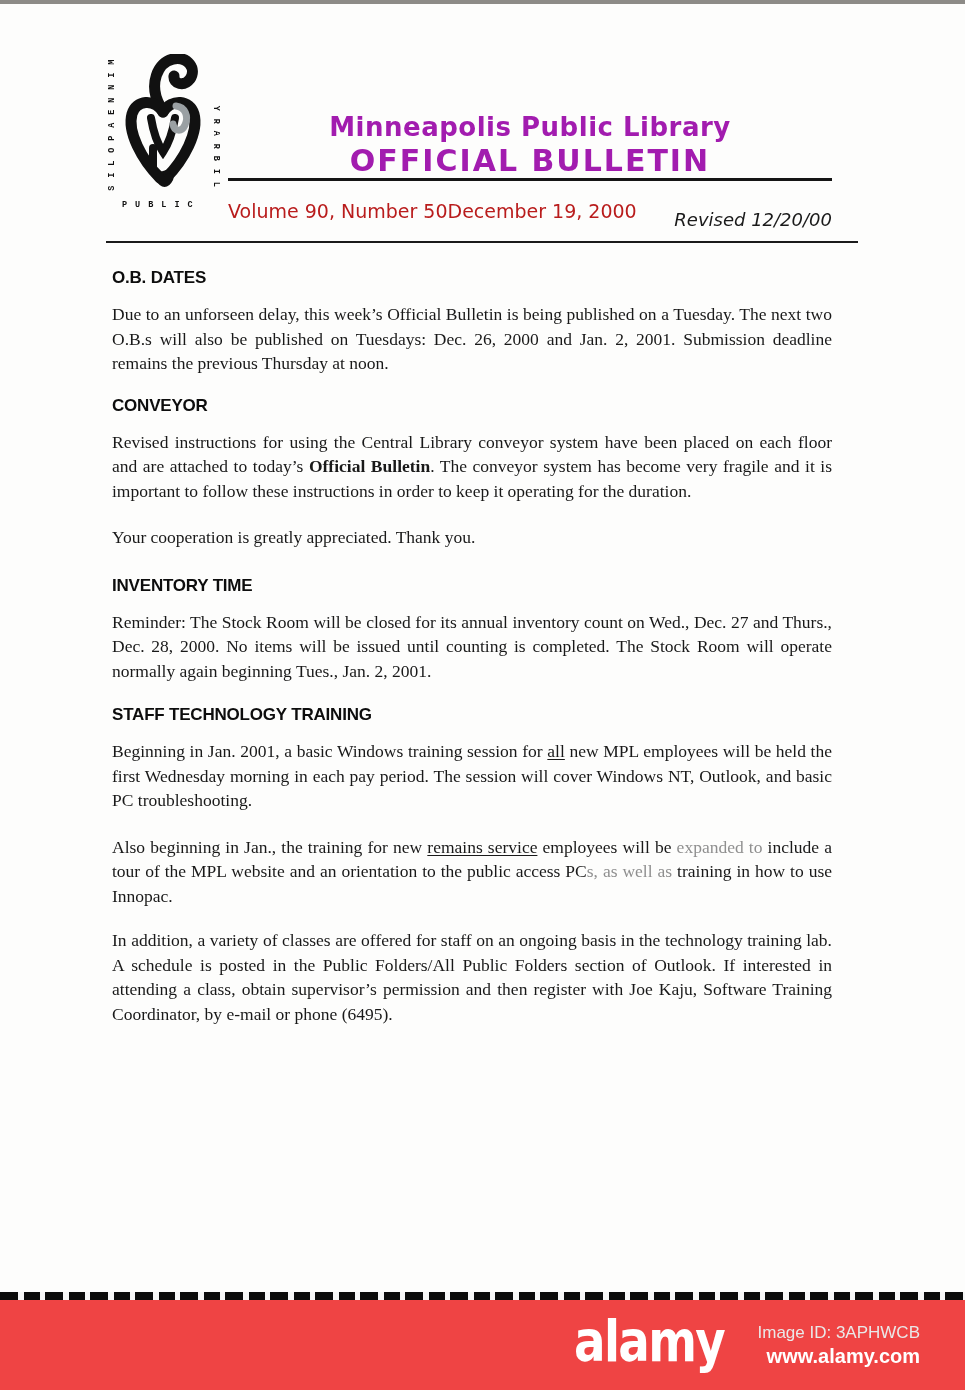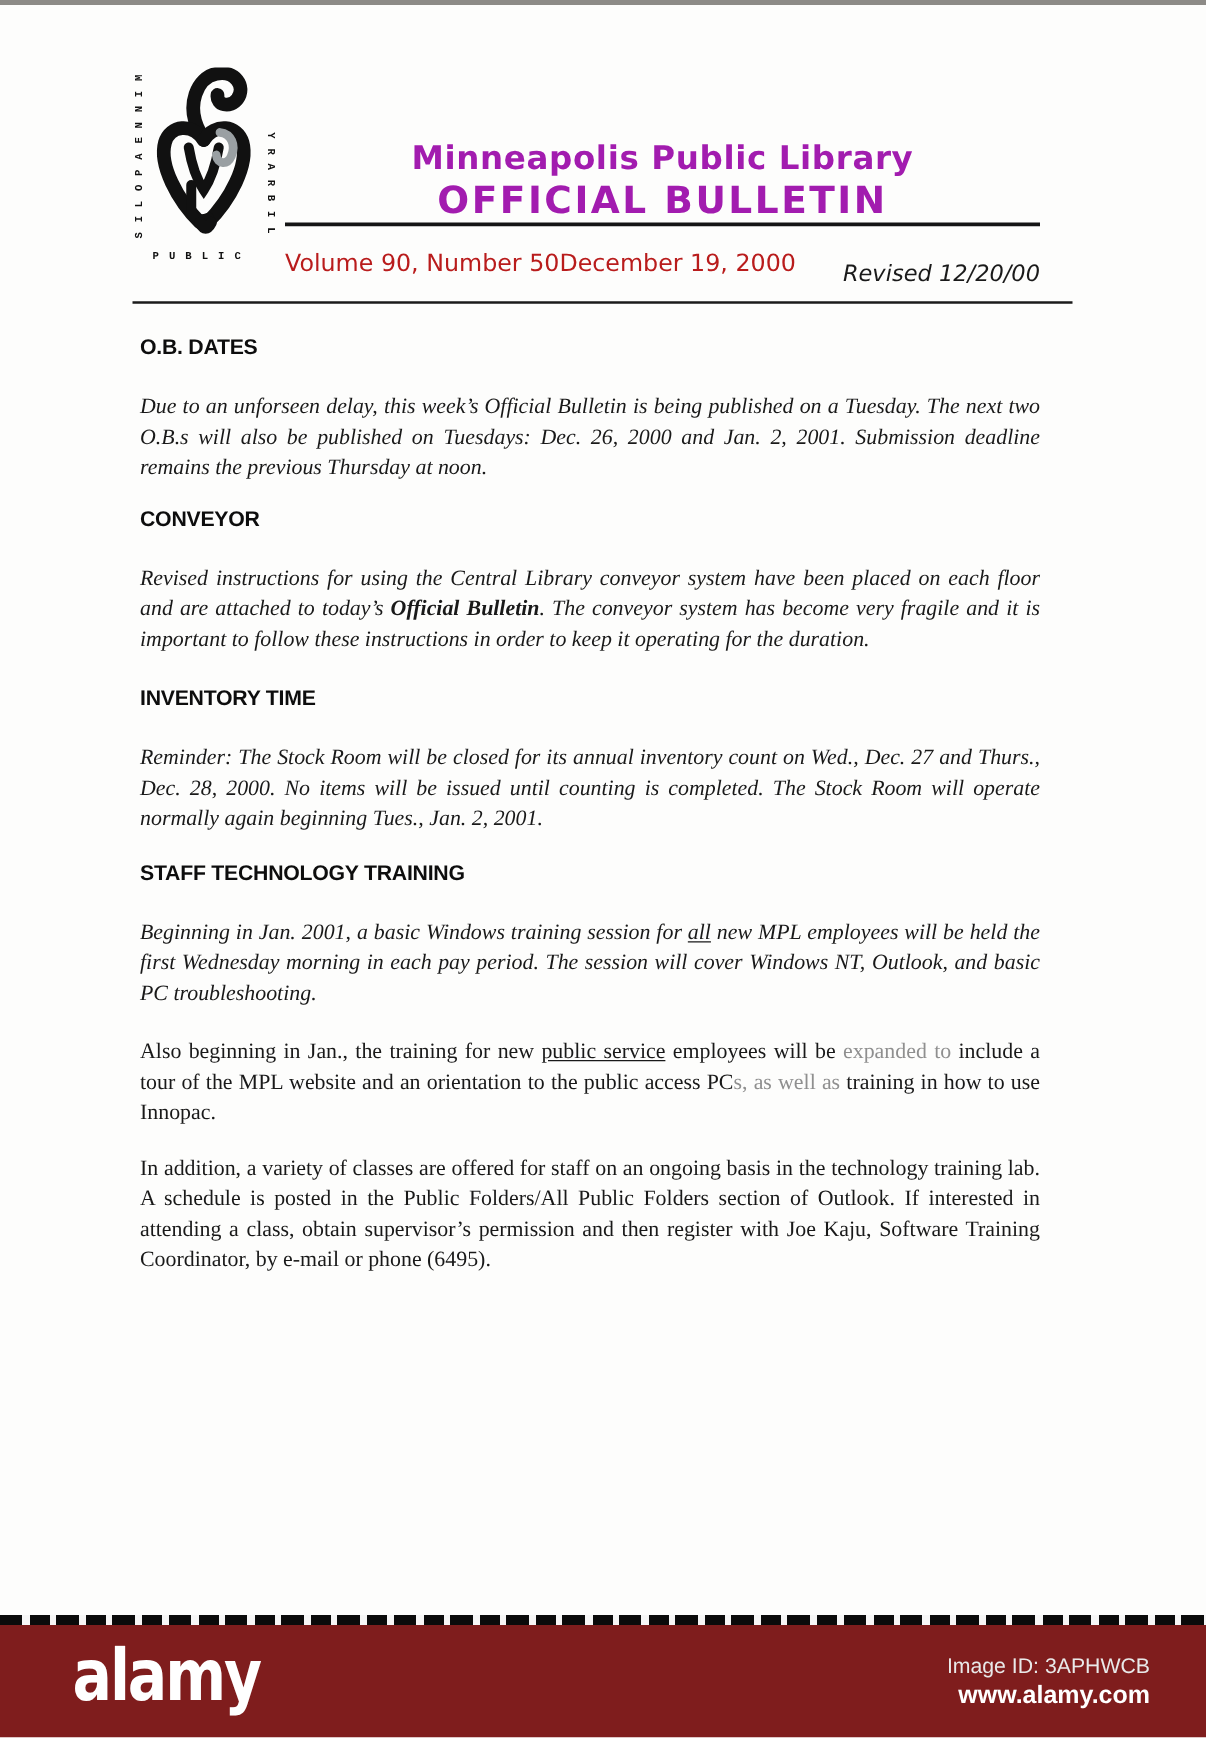--- a/index.html
+++ b/index.html
@@ -31,35 +31,35 @@
 
   
   .doc-body { position:absolute; left:112px; top:0; width:720px; }
   .sec-h { font-family:"Liberation Sans", sans-serif; font-weight:bold; font-size:17px; line-height:24px; letter-spacing:-0.2px; color:#0d0d0d; }
   .bp { font-size:17.5px; line-height:24.5px; text-align:justify; color:#191919; }
   .run-bold { font-weight:bold; }
   .run-underline { text-decoration:underline; text-underline-offset:2px; }
   .run-faded { color:#8f8f8f; }
 
   .mt-h1 { margin-top:266px; }
-  .mt-p  { margin-top:22px;font-style:italic; }
+  .mt-p  { margin-top:12px; }
   .mt-h2 { margin-top:18px; }
   .mt-p2 { margin-top:22px; }
   .mt-sig{ margin-top:14px; }
   .mt-h3 { margin-top:24px; }
   .mt-h4 { margin-top:20px; }
   .mt-pp { margin-top:20px; }
 
   .signature { margin-left:425px; font-style:italic; font-size:18px; line-height:24px; color:#1a1a1a; }
 
   
   .film-edge { position:absolute; left:0; bottom:90px; height:8px; width:100%;
     background:repeating-linear-gradient(90deg,#0b0b0b 0 18px,#f6f6f6 18px 24px,#0b0b0b 24px 40px,#f6f6f6 40px 45px); }
-  .alamy-bar { position:absolute; left:0; bottom:0; height:90px; width:100%; background:#7f1d1d;
-    display:flex; align-items:center; justify-content:space-between; padding:0 45px 0 58px; }
+  .alamy-bar { position:absolute; left:0; bottom:0; height:90px; width:100%; background:#ef4444;
+    display:flex; align-items:center; justify-content:flex-end; padding:0 45px 0 58px; }
   .alamy-logo { font-family:"DejaVu Sans", sans-serif; font-weight:bold; font-size:57px; color:#ffffff;
     letter-spacing:-2px; transform:scaleX(0.82); transform-origin:left center; line-height:1; padding-bottom:8px; }
   .bar-right { text-align:right; font-family:"Liberation Sans", sans-serif; }
   .image-id { color:#e9e9e9; font-size:17px; line-height:22px; }
   .alamy-url { color:#ffffff; font-weight:bold; font-size:20px; line-height:24px; }
 </style>
 </head>
 <body>
 
 <div class="page">
@@ -118,28 +118,29 @@
 
   <div class="rule-2"></div>
 
   <div class="doc-body">
 
     <div class="sec-h mt-h1">O.B. DATES</div>
     <p class="bp mt-p"><span>Due to an unforseen delay, this week’s Official Bulletin is being published on a Tuesday. The next two O.B.s will also be published on Tuesdays: Dec. 26, 2000 and Jan. 2, 2001. Submission deadline remains the previous Thursday at noon.</span></p>
 
     <div class="sec-h mt-h2">CONVEYOR</div>
     <p class="bp mt-p"><span>Revised instructions for using the Central Library conveyor system have been placed on each floor and are attached to today’s </span><span class="run-bold">Official Bulletin</span><span>. The conveyor system has become very fragile and it is important to follow these instructions in order to keep it operating for the duration.</span></p>
+    <p class="bp mt-p2"><span>Your cooperation is greatly appreciated. Thank you.</span></p>
 
 
     <div class="sec-h mt-h3">INVENTORY TIME</div>
     <p class="bp mt-p"><span>Reminder: The Stock Room will be closed for its annual inventory count on Wed., Dec. 27 and Thurs., Dec. 28, 2000. No items will be issued until counting is completed. The Stock Room will operate normally again beginning Tues., Jan. 2, 2001.</span></p>
 
     <div class="sec-h mt-h4">STAFF TECHNOLOGY TRAINING</div>
     <p class="bp mt-p"><span>Beginning in Jan. 2001, a basic Windows training session for </span><span class="run-underline">all</span><span> new MPL employees will be held the first Wednesday morning in each pay period. The session will cover Windows NT, Outlook, and basic PC troubleshooting.</span></p>
-    <p class="bp mt-p2"><span>Also beginning in Jan., the training for new </span><span class="run-underline">public service</span><span> employees will be </span><span class="run-faded">expanded to</span><span> include a tour of the MPL website and an orientation to the public access PC</span><span class="run-faded">s, as well as</span><span> training in how to use Innopac.</span></p>
+    <p class="bp mt-p2"><span>Also beginning in Jan., the training for new </span><span class="run-underline">remains service</span><span> employees will be </span><span class="run-faded">expanded to</span><span> include a tour of the MPL website and an orientation to the public access PC</span><span class="run-faded">s, as well as</span><span> training in how to use Innopac.</span></p>
     <p class="bp mt-pp"><span>In addition, a variety of classes are offered for staff on an ongoing basis in the technology training lab. A schedule is posted in the Public Folders/All Public Folders section of Outlook. If interested in attending a class, obtain supervisor’s permission and then register with Joe Kaju, Software Training Coordinator, by e-mail or phone (6495).</span></p>
 
   </div>
 
   <div class="film-edge"></div>
   <div class="alamy-bar">
     <div class="alamy-logo">alamy</div>
     <div class="bar-right">
       <div class="image-id">Image ID: 3APHWCB</div>
       <div class="alamy-url">www.alamy.com</div>

